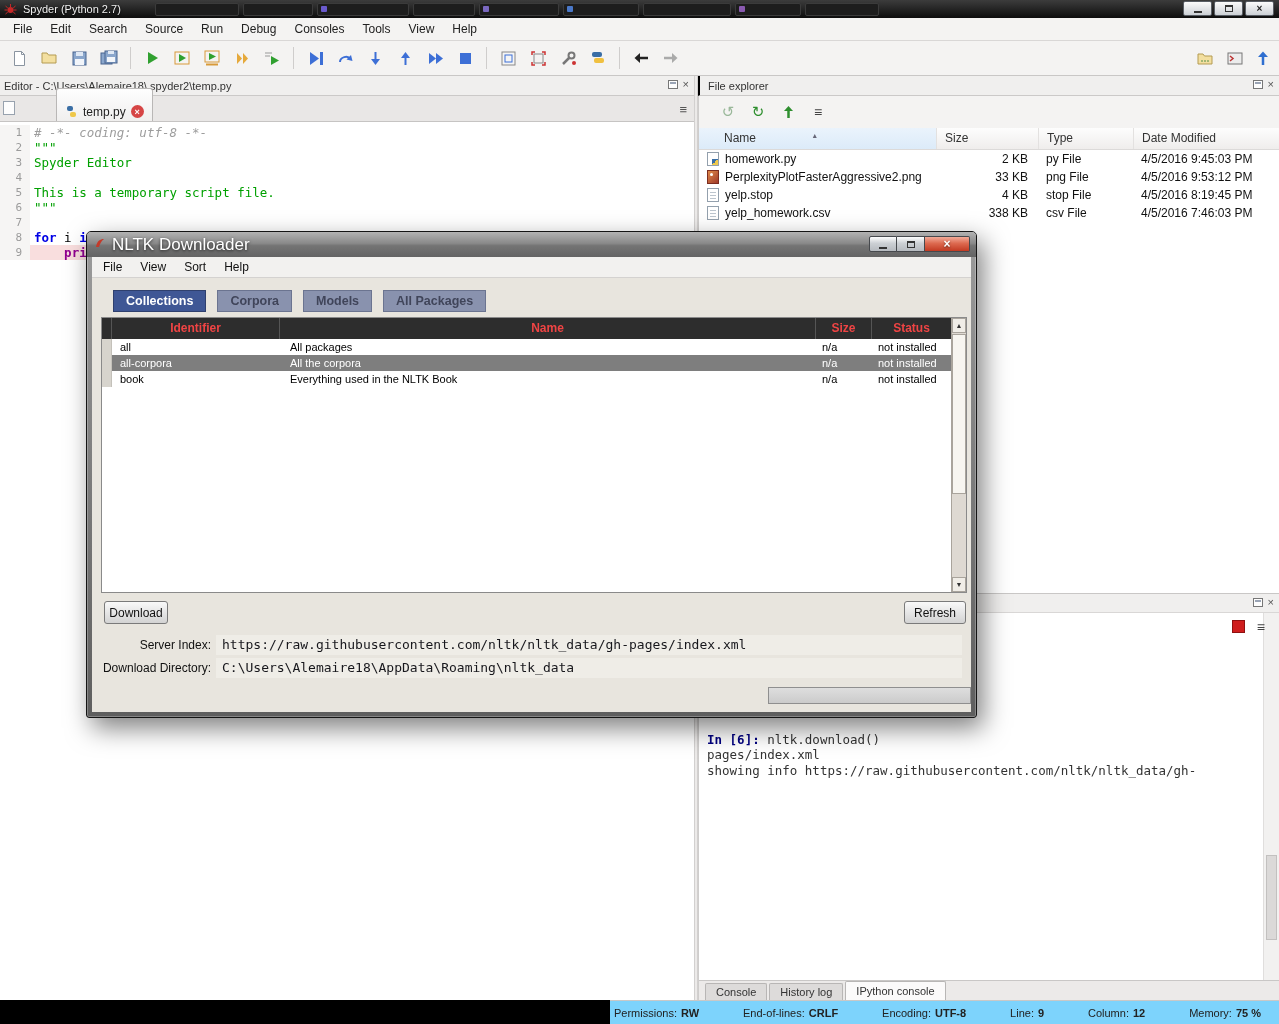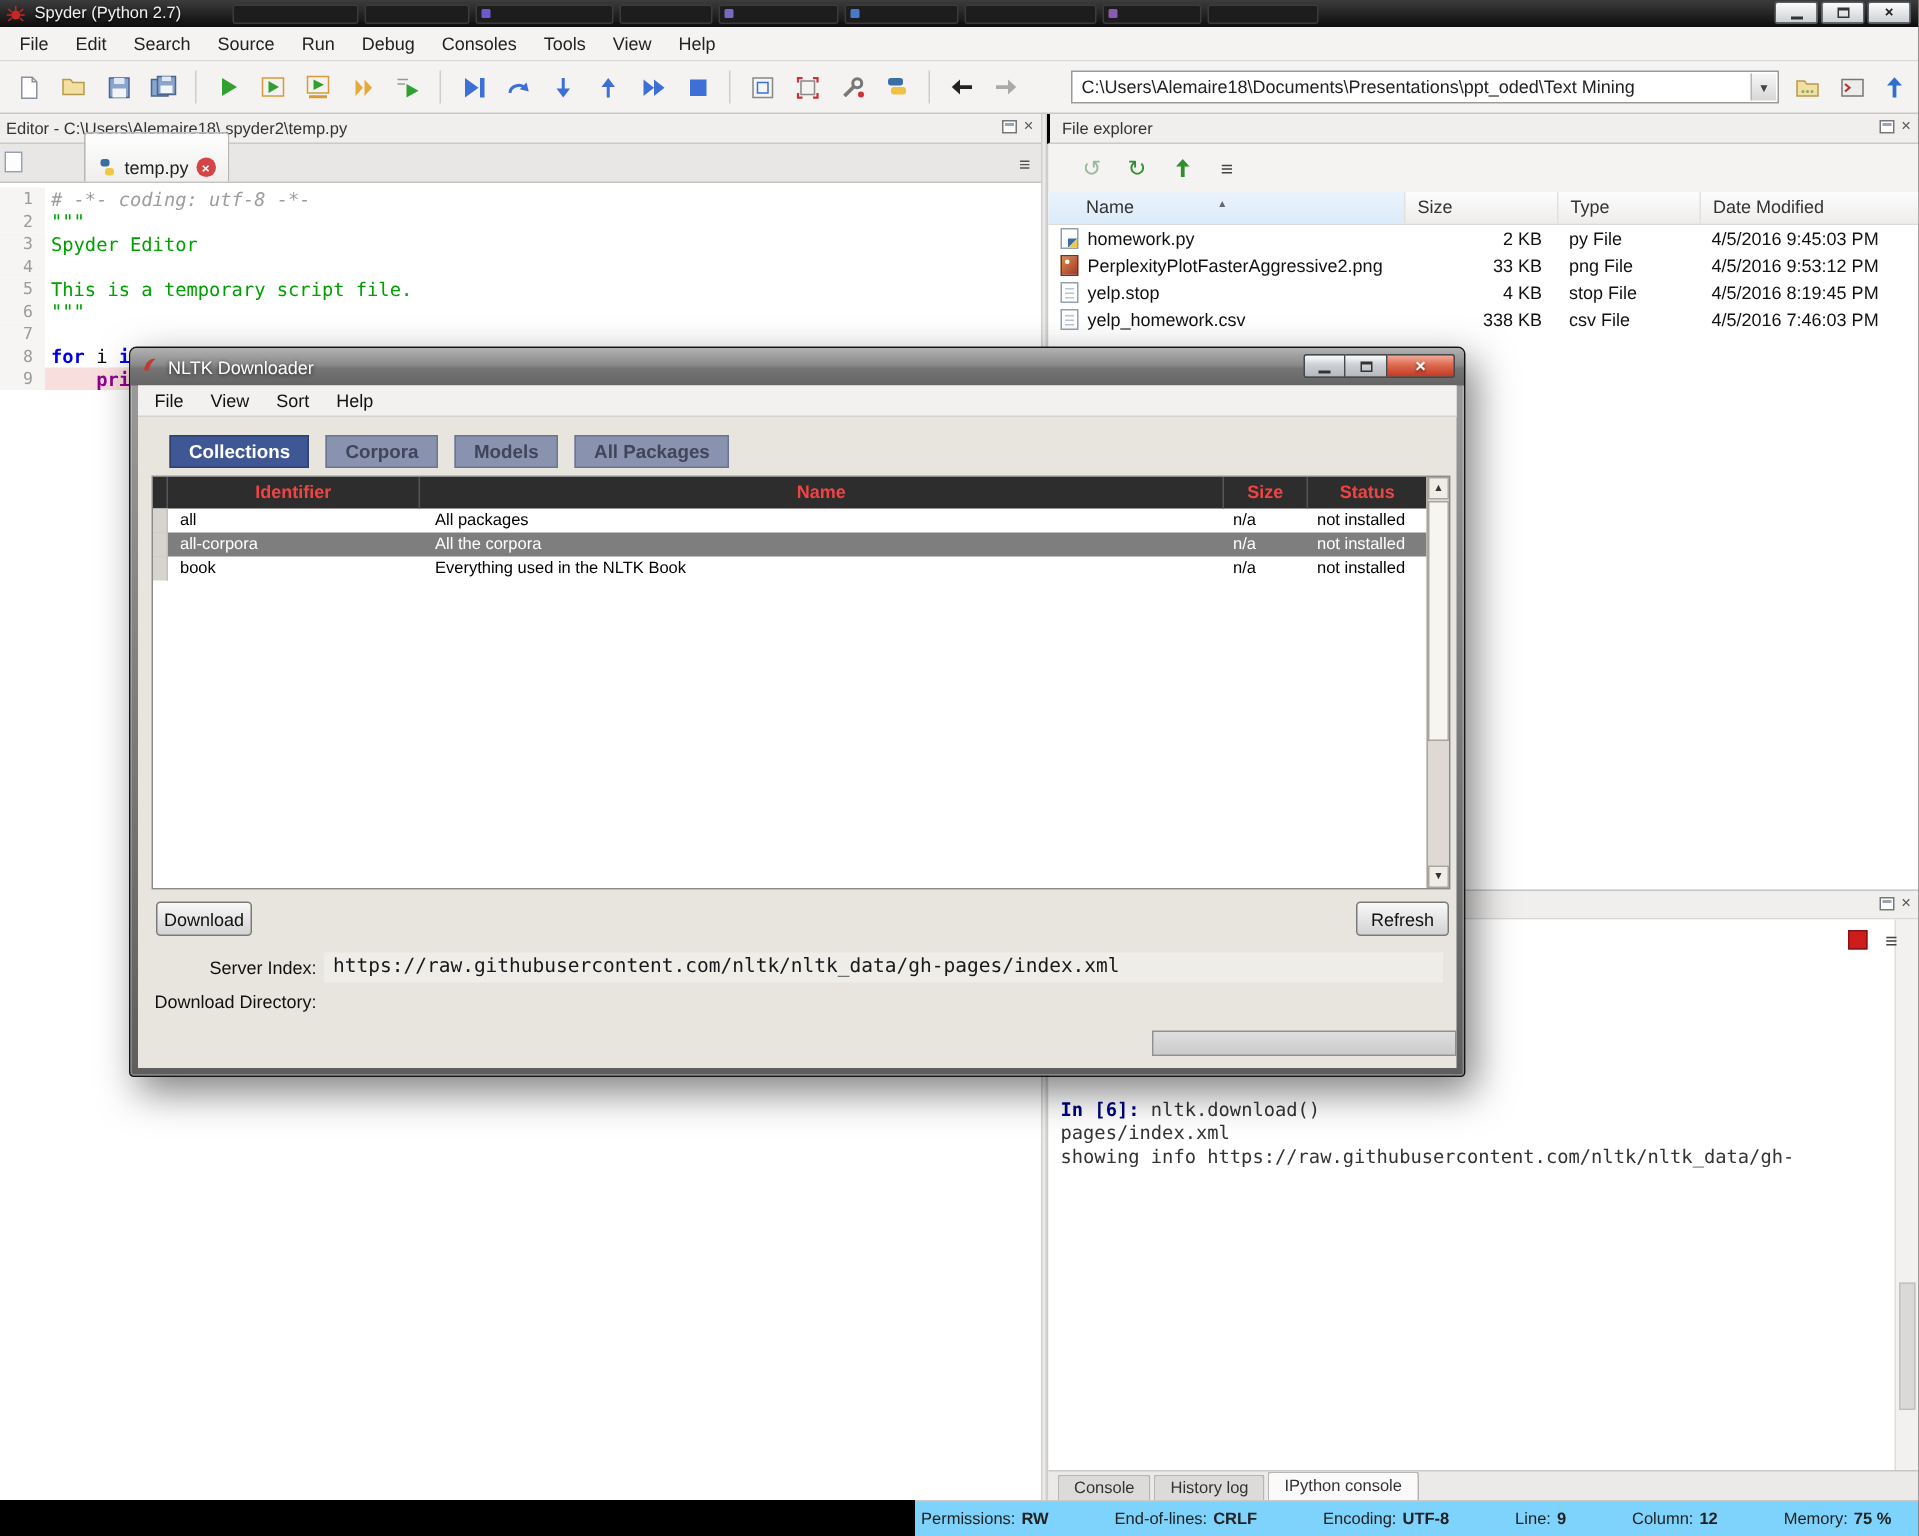--- a/index.html
+++ b/index.html
@@ -125,21 +125,21 @@
   .status-item{white-space:nowrap;}
   .status-label{margin-right:4px;}
   .status-value{font-weight:bold;}
 
   
   .dlg{position:absolute;left:86px;top:231px;width:891px;height:487px;z-index:50;
        background:linear-gradient(#9c9c9c,#5e5e5e);border:1px solid #141414;border-radius:5px 5px 3px 3px;
        box-shadow:6px 10px 26px rgba(0,0,0,.5), inset 0 0 0 1px rgba(255,255,255,.25);}
   .dlg-titlebar{height:25px;display:flex;align-items:center;padding:0 7px;position:relative;
                 background:linear-gradient(#b2b2b2,#8a8a8a 45%,#747474 55%,#646464);border-radius:4px 4px 0 0;}
-  .dlg-title{color:#fff;font-size:12px;margin-left:6px;text-shadow:0 1px 3px rgba(0,0,0,.7);}
+  .dlg-title{color:#fff;font-size:17px;margin-left:6px;text-shadow:0 1px 3px rgba(0,0,0,.7);}
   .dlg-btns{position:absolute;right:6px;top:4px;display:flex;}
   .dbtn{width:28px;height:16px;background:linear-gradient(#fefefe,#ccd0d4 45%,#b6babf);border:1px solid #46494d;
         display:flex;align-items:center;justify-content:center;}
   .dbtn.minb{border-radius:2px 0 0 2px;}
   .dbtn.maxb{border-left:none;}
   .dbtn.closeb{width:45px;border-left:none;border-radius:0 2px 2px 0;color:#fff;font-weight:bold;font-size:12px;
                background:linear-gradient(#f2ab99,#dd6a50 45%,#c23a22);text-shadow:0 1px 2px rgba(0,0,0,.5);}
   .dlg-body{position:absolute;top:25px;left:5px;right:5px;bottom:5px;background:#e8e5de;}
   .dlg-menubar{height:21px;background:#f2f1ef;border-bottom:1px solid #d4d2d0;display:flex;align-items:center;padding-left:2px;}
   .dlg-menu-item{padding:0 9px;font-size:12px;color:#111;}
@@ -365,24 +365,20 @@
           <path d="M8 4L2.5 9 8 14z" fill="#222"></path>
         </svg>
       </div>
     <div class="tbico">
         <svg width="18" height="18" viewBox="0 0 18 18">
           <path d="M2 9h10" stroke="#aaa" stroke-width="2.5"></path>
           <path d="M10 4l5.5 5-5.5 5z" fill="#aaa"></path>
         </svg>
       </div>
 
-    <div class="path-combo">
-      <span class="pcv">C:\Users\Alemaire18\Documents\Presentations\ppt_oded\Text Mining</span>
-      <span class="combo-btn">▼</span>
-    </div>
     <div class="tbico tb-abs" style="left:1192px">
         <svg width="18" height="18" viewBox="0 0 18 18">
           <path d="M2 4h5l1.5 2H16v8H2z" fill="#f3dfa0" stroke="#b49b52"></path>
           <circle cx="6" cy="11" r="1" fill="#8a6"></circle>
           <circle cx="9" cy="11" r="1" fill="#8a6"></circle>
           <circle cx="12" cy="11" r="1" fill="#8a6"></circle>
         </svg>
       </div>
     <div class="tbico tb-abs" style="left:1222px">
         <svg width="18" height="18" viewBox="0 0 18 18">
@@ -637,19 +633,20 @@
       </div>
       <div class="dlg-btn dlg-download">Download</div>
       <div class="dlg-btn dlg-refresh">Refresh</div>
       <div class="dlg-fields">
         <div class="fld-row">
           <span class="fld-label">Server Index:</span>
           <span class="fld-value">https://raw.githubusercontent.com/nltk/nltk_data/gh-pages/index.xml</span>
         </div>
         <div class="fld-row">
           <span class="fld-label">Download Directory:</span>
+          <span class="fld-value">C:\Users\Alemaire18\AppData\Roaming\nltk_data</span>
         </div>
       </div>
       <div class="dlg-progress"></div>
     </div>
   </div>
 
 </div>
 
 </body></html>

